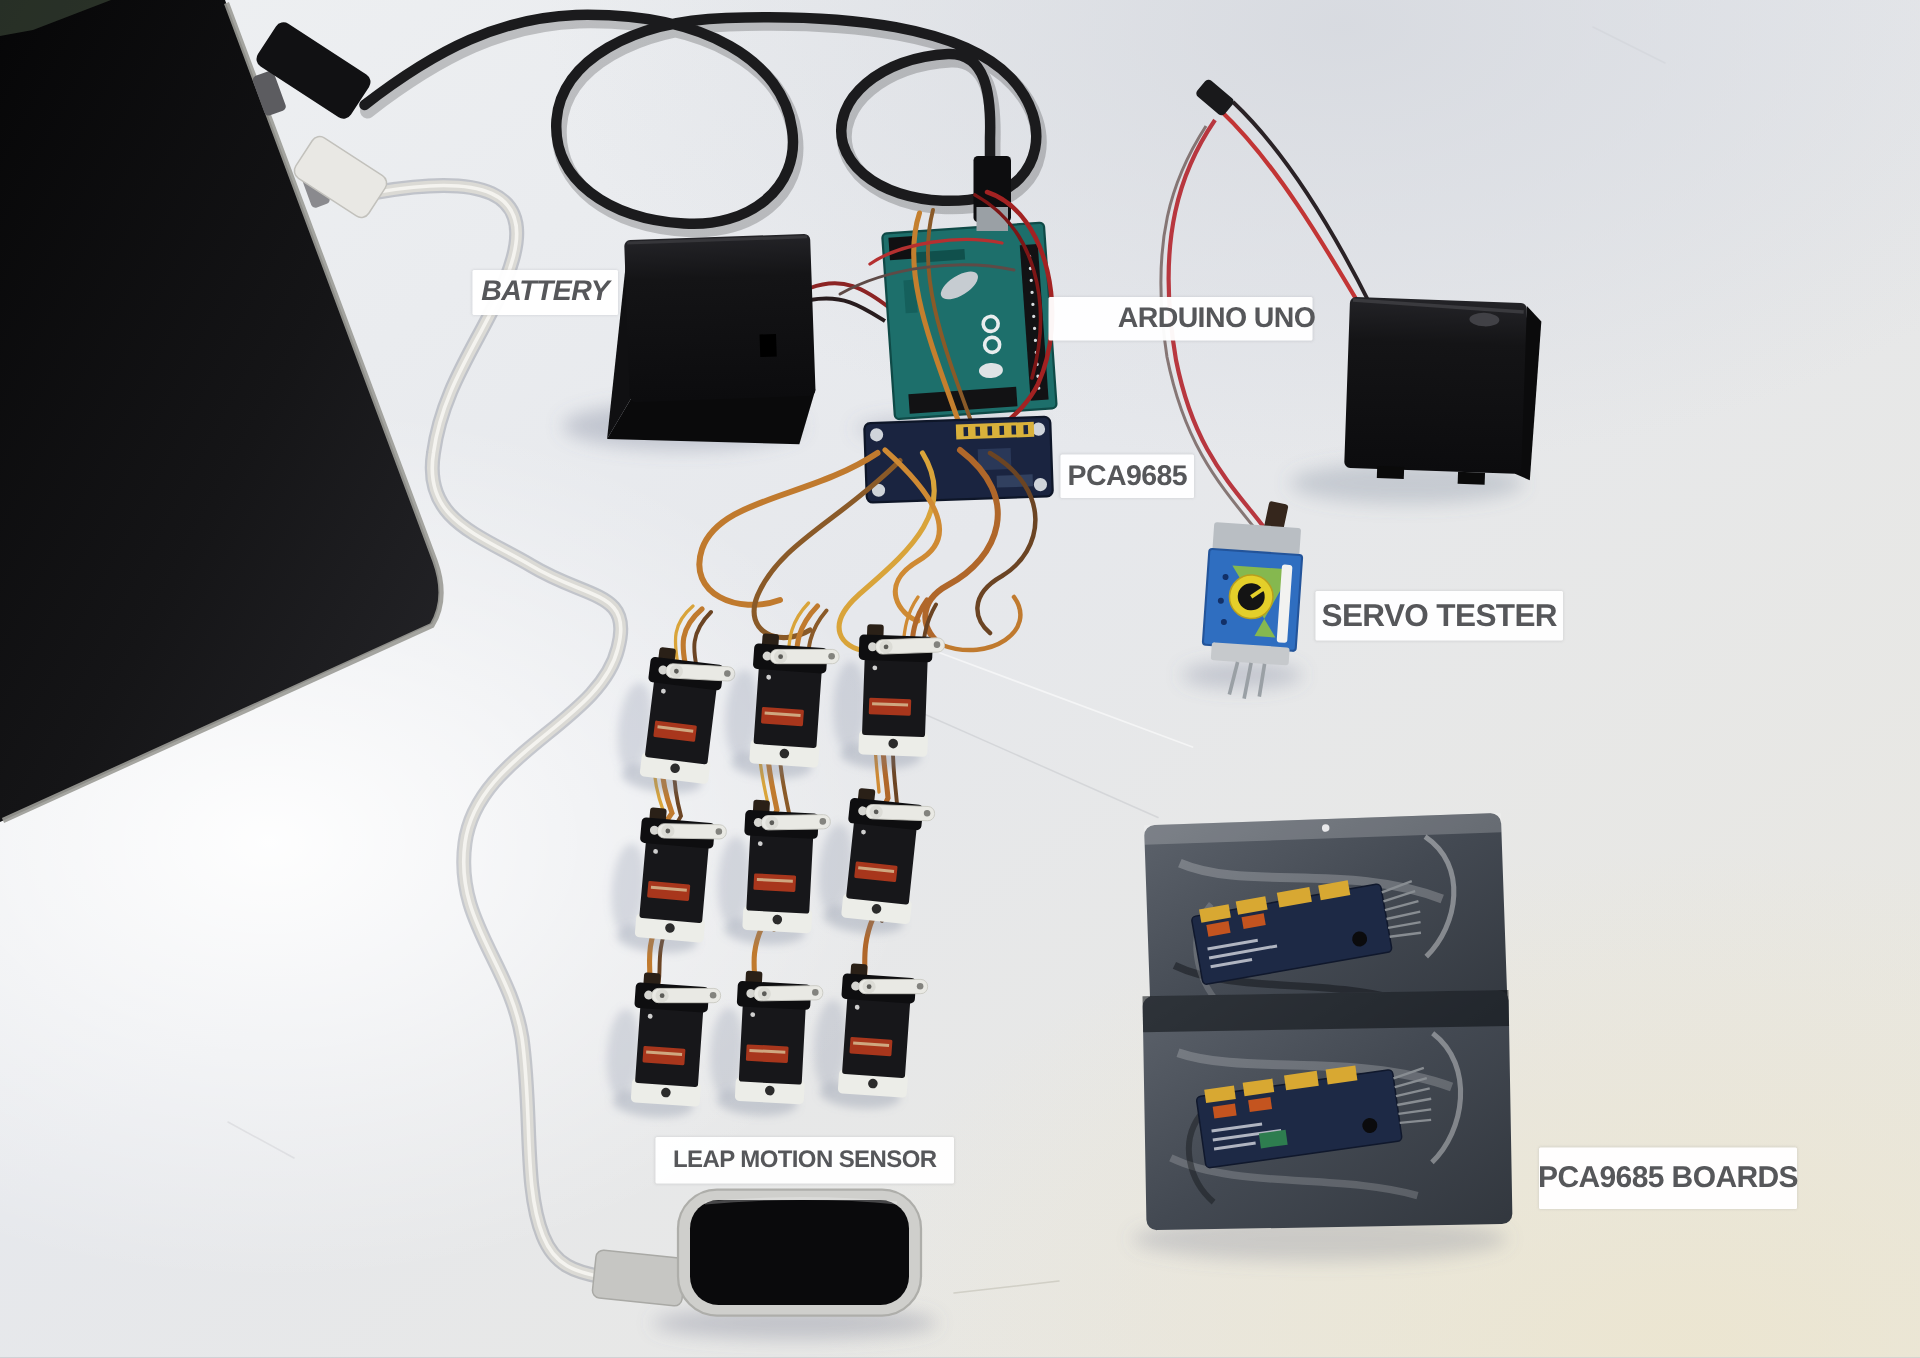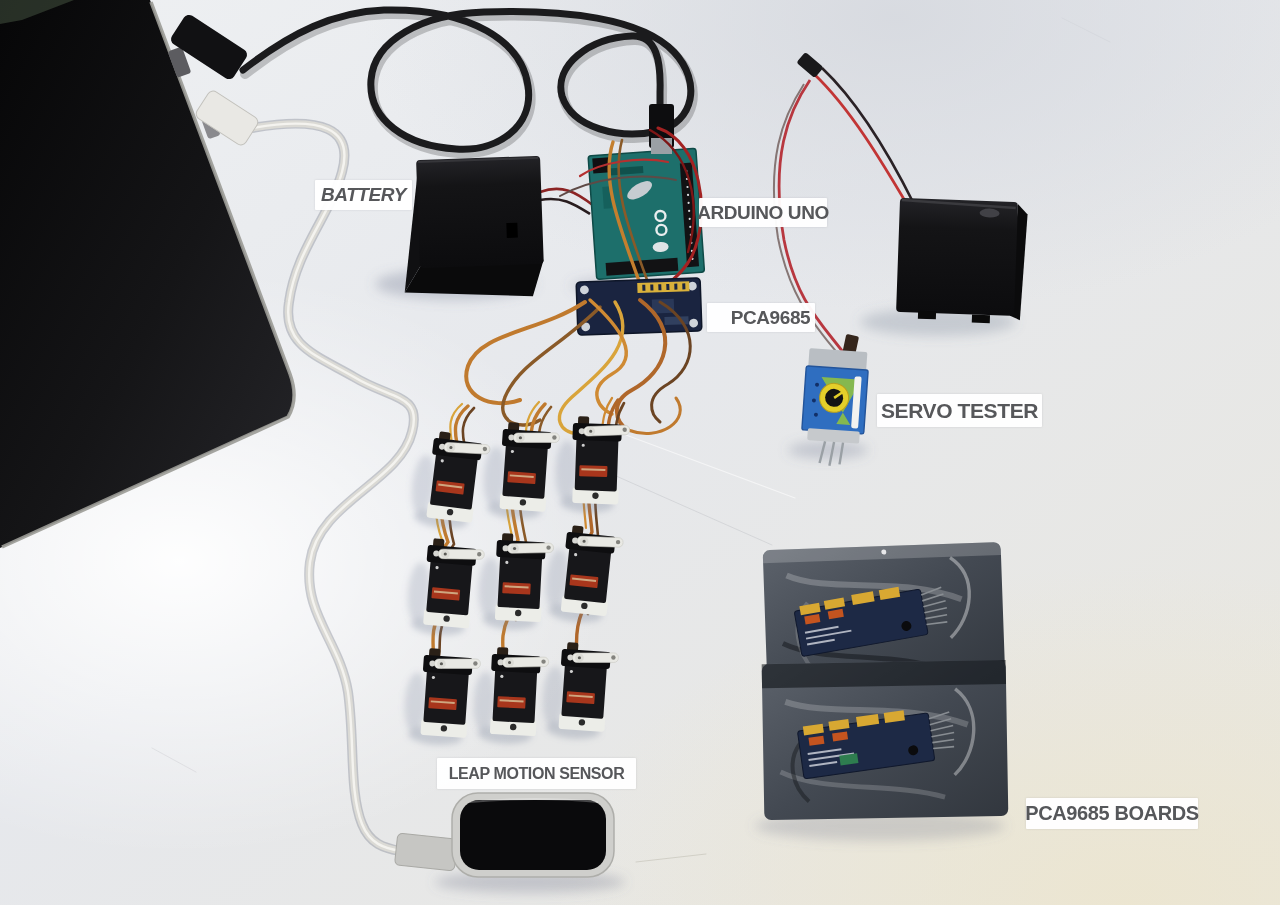--- a/index.html
+++ b/index.html
@@ -325,18 +325,18 @@
 
   <g>
     <rect x="396" y="836" width="60" height="32" rx="5" fill="#c6c6c3" stroke="#a9a9a5" stroke-width="1" transform="rotate(6 426 852)"></rect>
     <rect x="452" y="793" width="162" height="84" rx="26" fill="#cfcfcc" stroke="#aeaeaa" stroke-width="1.5"></rect>
     <rect x="460" y="800" width="146" height="70" rx="19" fill="#0a0a0c"></rect>
     <path d="M470,802 C510,798 560,798 598,802" stroke="rgba(255,255,255,.25)" stroke-width="2" fill="none"></path>
   </g>
 </svg>
 
 <div class="lbl" style="left:315px;top:180px;width:97px;height:30px;font-size:19px;font-style:italic;">BATTERY</div>
-<div class="lbl" style="left:699px;top:198px;width:128px;height:29px;font-size:19px;">ARDUINO UNO</div>
-<div class="lbl" style="left:707px;top:303px;width:89px;height:29px;font-size:19px;padding-left:19px;">PCA9685</div>
+<div class="lbl" style="left:699px;top:198px;width:128px;height:29px;font-size:19px;padding-left:48px;">ARDUINO UNO</div>
+<div class="lbl" style="left:707px;top:303px;width:89px;height:29px;font-size:19px;">PCA9685</div>
 <div class="lbl" style="left:877px;top:394px;width:165px;height:33px;font-size:21px;">SERVO TESTER</div>
 <div class="lbl" style="left:437px;top:758px;width:199px;height:31px;font-size:16px;">LEAP MOTION SENSOR</div>
-<div class="lbl" style="left:1026px;top:765px;width:172px;height:31px;font-size:20px;margin-top:33px;">PCA9685 BOARDS</div>
+<div class="lbl" style="left:1026px;top:765px;width:172px;height:41px;font-size:20px;">PCA9685 BOARDS</div>
 </div>
 
 </body></html>

